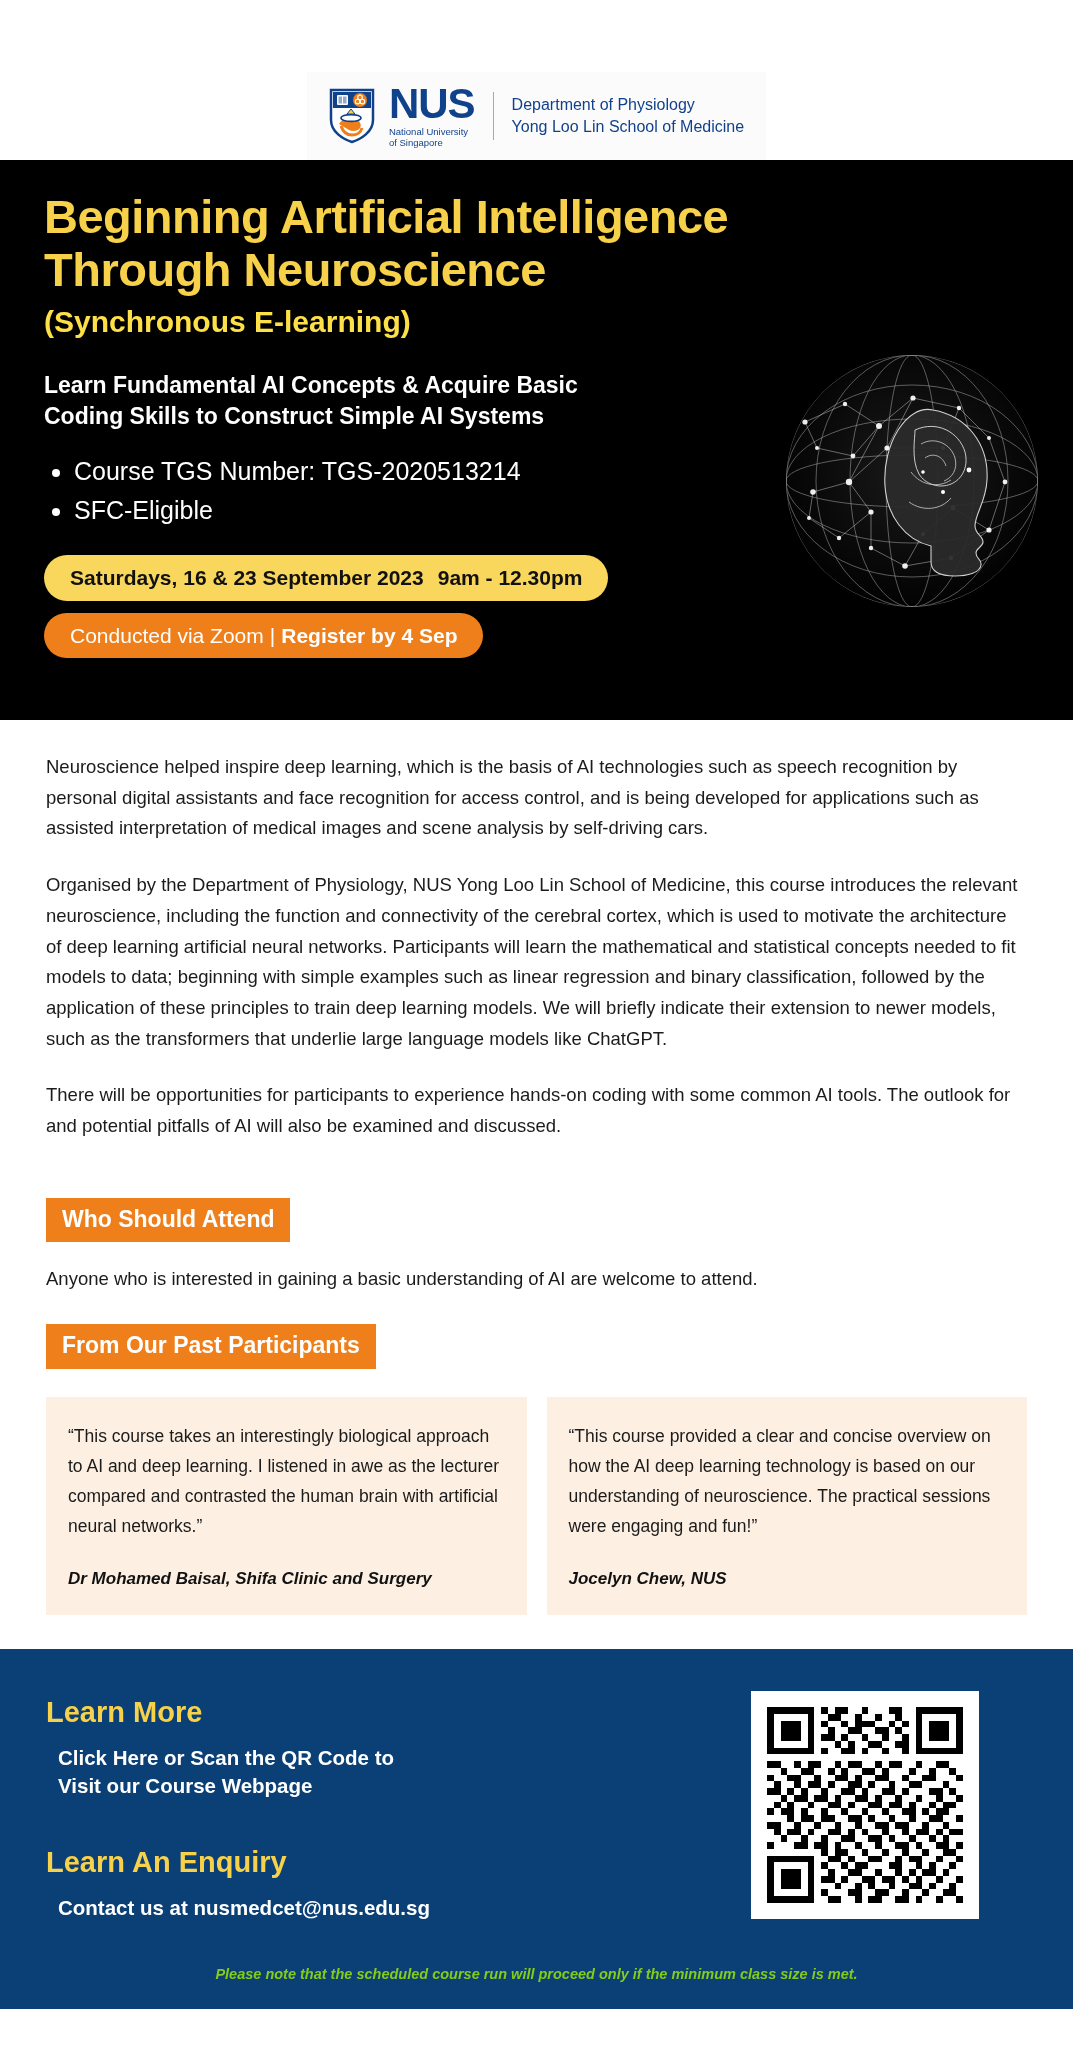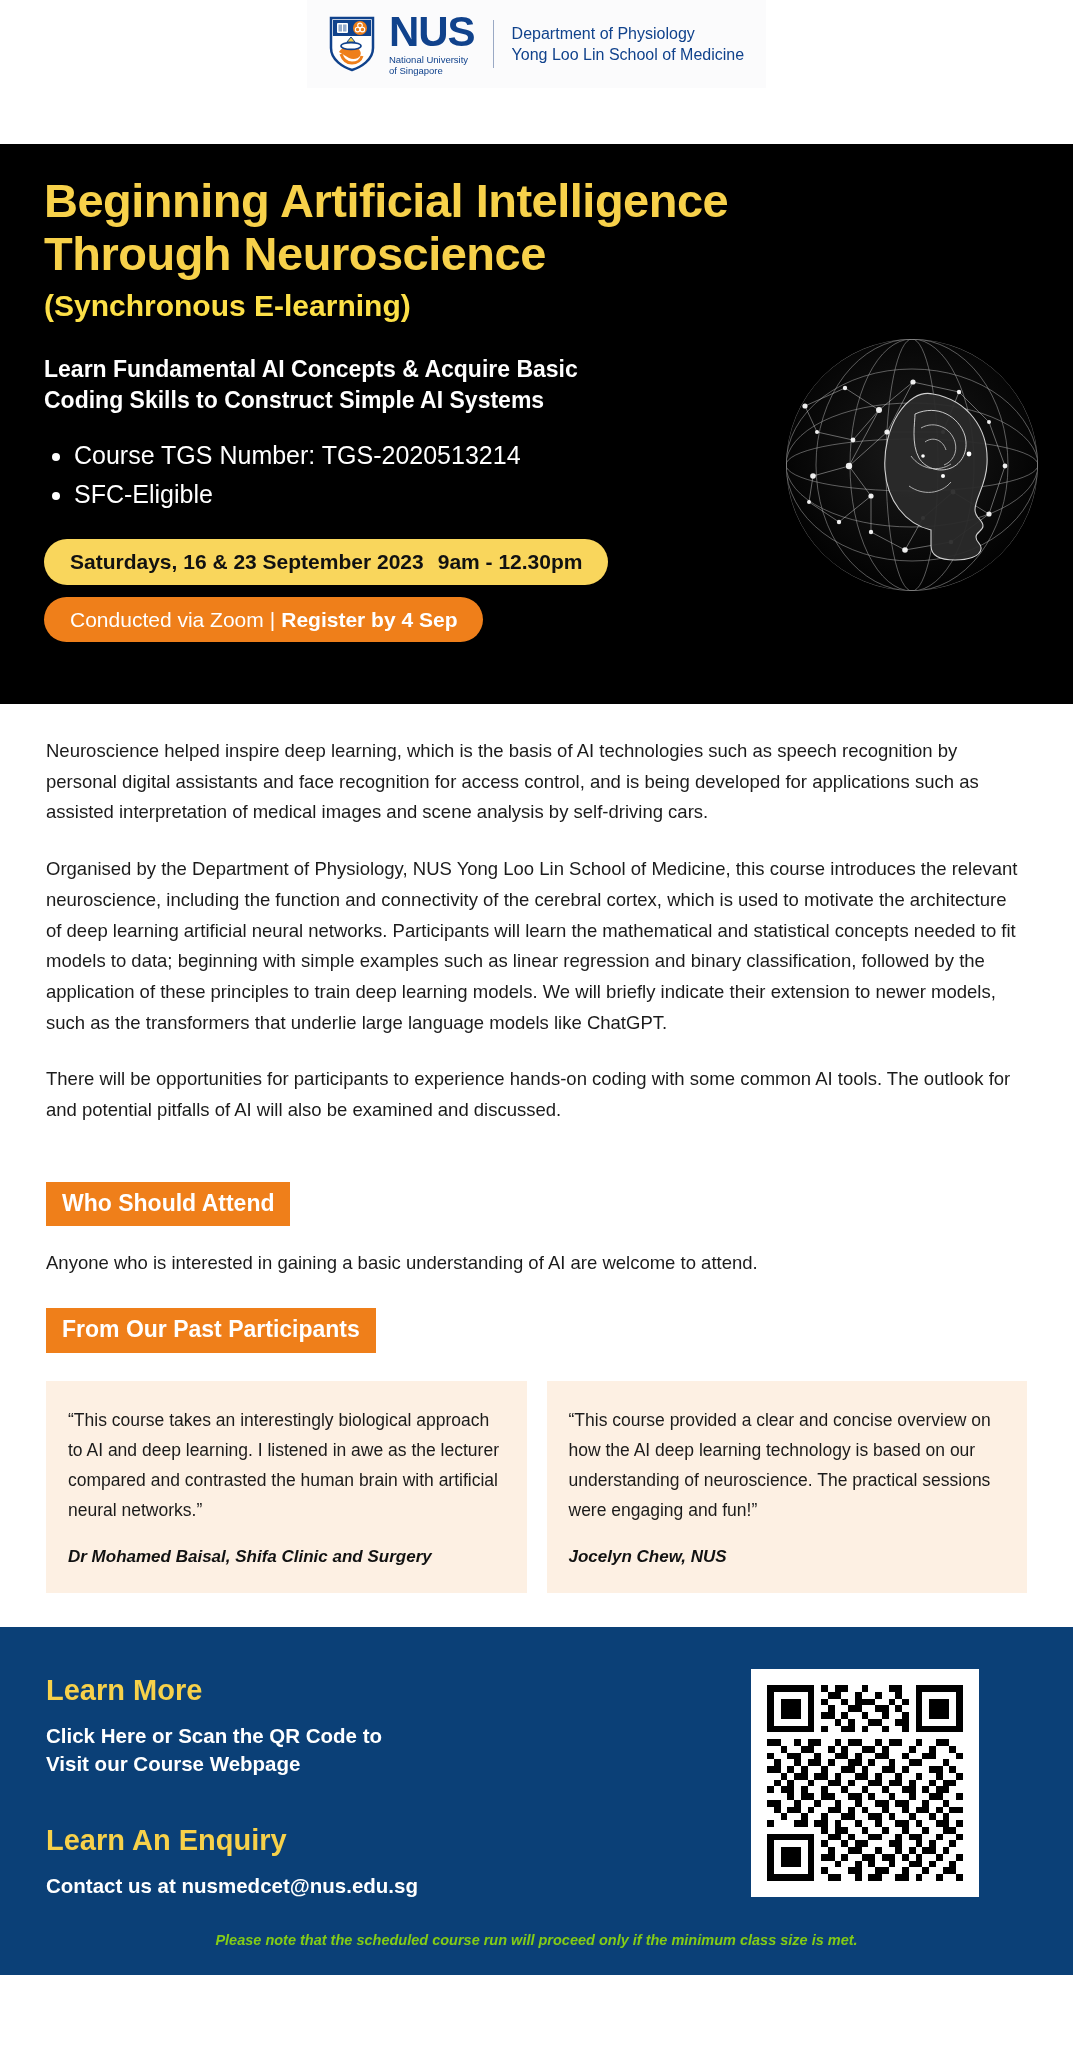--- a/index.html
+++ b/index.html
@@ -15,24 +15,24 @@
   .page {
     width: 1073px;
     min-height: 2048px;
     position: relative;
     overflow: hidden;
     background: #ffffff;
   }
 
   
   .logo-bar {
-    height: 144px;
+    height: 160px;
     background: #ffffff;
     display: flex;
-    align-items: flex-start;
+    align-items: flex-end;
     justify-content: center;
   }
   .logo-wrap {
     display: flex;
     align-items: center;
     gap: 14px;
     background: #fbfbfc;
     padding: 12px 22px;
   }
   .crest {
@@ -190,20 +190,21 @@
     gap: 20px;
     margin-top: 6px;
   }
   .card {
     background: #fdf0e3;
     flex: 1 1 0;
     padding: 24px 22px 26px 22px;
     box-sizing: border-box;
     display: flex;
     flex-direction: column;
+    gap: 6px;
   }
   .card-quote {
     color: #1b1b1b;
     font-size: 17.5px;
     line-height: 1.72;
     margin: 0 0 22px 0;
     flex: 1 1 auto;
   }
   .card-by {
     color: #121212;
@@ -233,21 +234,21 @@
     font-size: 29px;
     line-height: 1.2;
     margin: 0 0 14px 0;
   }
   .f-head.second { margin-top: 44px; }
   .f-text {
     color: #ffffff;
     font-weight: bold;
     font-size: 20.5px;
     line-height: 1.4;
-    margin: 0;
+    margin: 12px;
   }
   .qr-box {
     background: #ffffff;
     padding: 16px;
     width: 196px;
     height: 196px;
     box-sizing: content-box;
     flex: 0 0 auto;
     margin-right: 48px;
   }

